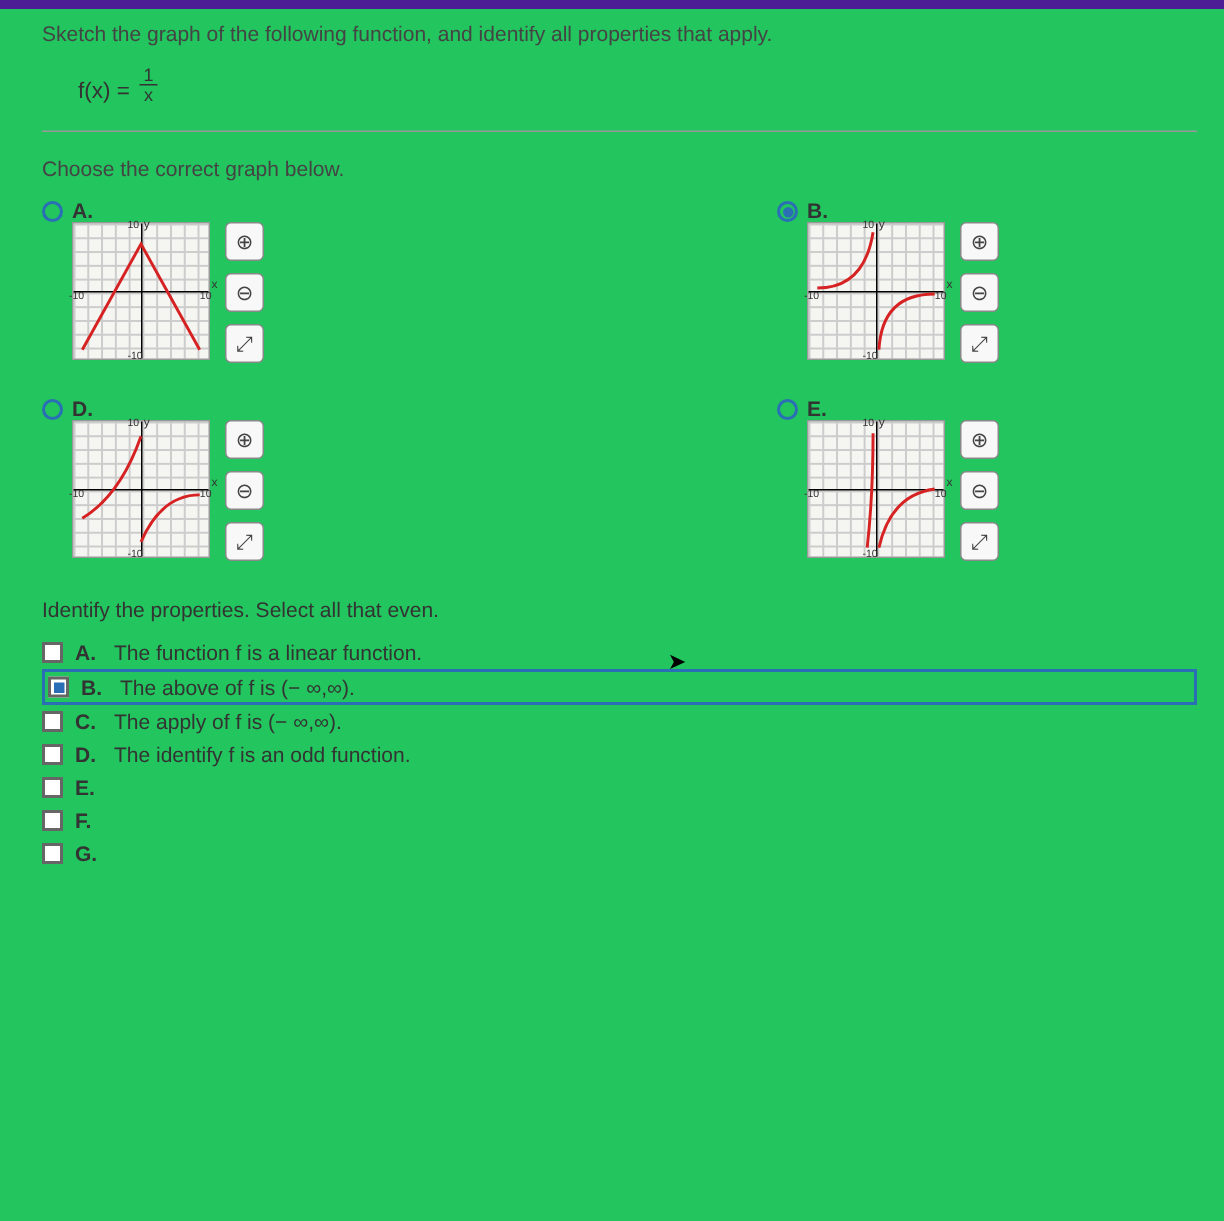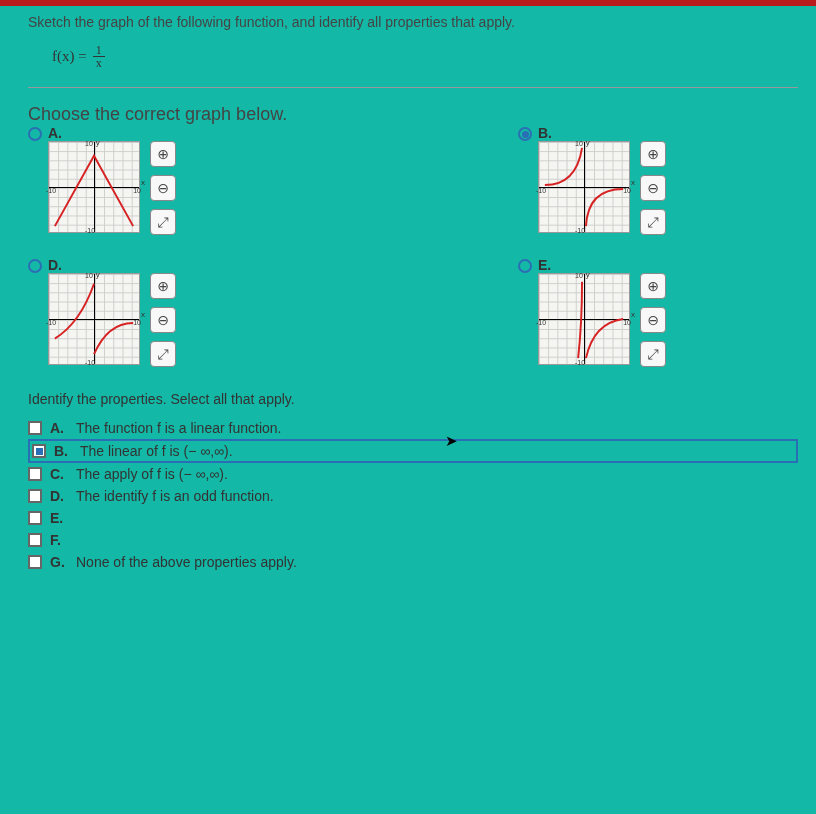--- a/index.html
+++ b/index.html
@@ -7,50 +7,49 @@
     font-family: Arial, Helvetica, sans-serif;
     background: #bfc5c8;
     width: 816px;
     height: 814px;
     overflow: hidden;
     color: #333;
     font-size: 14px;
     position: relative;
   }
   .page {
-    background: #14b8a6;
+    background: #22c55e;
     padding: 8px 18px 28px 28px;
     min-height: 814px;
-    border-top: 6px solid #b91c1c;
+    border-top: 6px solid #4c1d95;
   }
   .prompt {
     font-size: 14px;
     color: #444;
     margin-bottom: 14px;
   }
   .formula {
     font-size: 15px;
     margin: 8px 0 18px 24px;
     display: flex;
-    align-items: center;
+    align-items: flex-end;
     gap: 4px;
-    font-family: Liberation Serif, serif;
   }
   .frac {
     display: inline-flex;
     flex-direction: column;
     align-items: center;
     font-size: 12px;
     line-height: 1;
     margin-left: 2px;
   }
   .frac .num { border-bottom: 1px solid #333; padding: 0 3px; }
   .frac .den { padding: 0 3px; }
   hr.sep { border: none; border-top: 1px solid #999; margin: 8px 0 16px 0; }
-  .sub-prompt { font-size: 18px; color: #444; }
+  .sub-prompt { font-size: 14px; color: #444; margin-bottom: 12px; }
   .graph-grid {
     display: grid;
     grid-template-columns: 1fr 1fr;
     column-gap: 220px;
     row-gap: 22px;
     margin-bottom: 24px;
     max-width: 760px;
   }
   .graph-choice { display: flex; align-items: flex-start; gap: 6px; }
   .radio {
@@ -268,32 +267,32 @@
             <div class="tool-btn">
                 <span>⤢</span>
               </div>
           </div>
         </div>
       </div>
     </div>
 
   </div>
 
-  <div class="props-prompt">Identify the properties. Select all that apply.</div>
+  <div class="props-prompt">Identify the properties. Select all that even.</div>
 
   <div id="props-list">
       <div class="prop-row">
         <span class="checkbox"></span>
         <span class="prop-letter">A.</span>
         <span>The function f is a linear function.</span>
       </div>
       <div class="prop-row selected-row">
         <span class="checkbox checked"></span>
         <span class="prop-letter">B.</span>
-        <span>The linear of f is (− ∞,∞).</span>
+        <span>The above of f is (− ∞,∞).</span>
       </div>
       <div class="prop-row">
         <span class="checkbox"></span>
         <span class="prop-letter">C.</span>
         <span>The apply of f is (− ∞,∞).</span>
       </div>
       <div class="prop-row">
         <span class="checkbox"></span>
         <span class="prop-letter">D.</span>
         <span>The identify f is an odd function.</span>
@@ -302,18 +301,17 @@
         <span class="checkbox"></span>
         <span class="prop-letter">E.</span>
       </div>
       <div class="prop-row">
         <span class="checkbox"></span>
         <span class="prop-letter">F.</span>
       </div>
       <div class="prop-row">
         <span class="checkbox"></span>
         <span class="prop-letter">G.</span>
-        <span>None of the above properties apply.</span>
       </div>
     </div>
 
   <div class="cursor-arrow" style="top:432px; left:445px;">➤</div>
 </div>
 
 </body></html>

